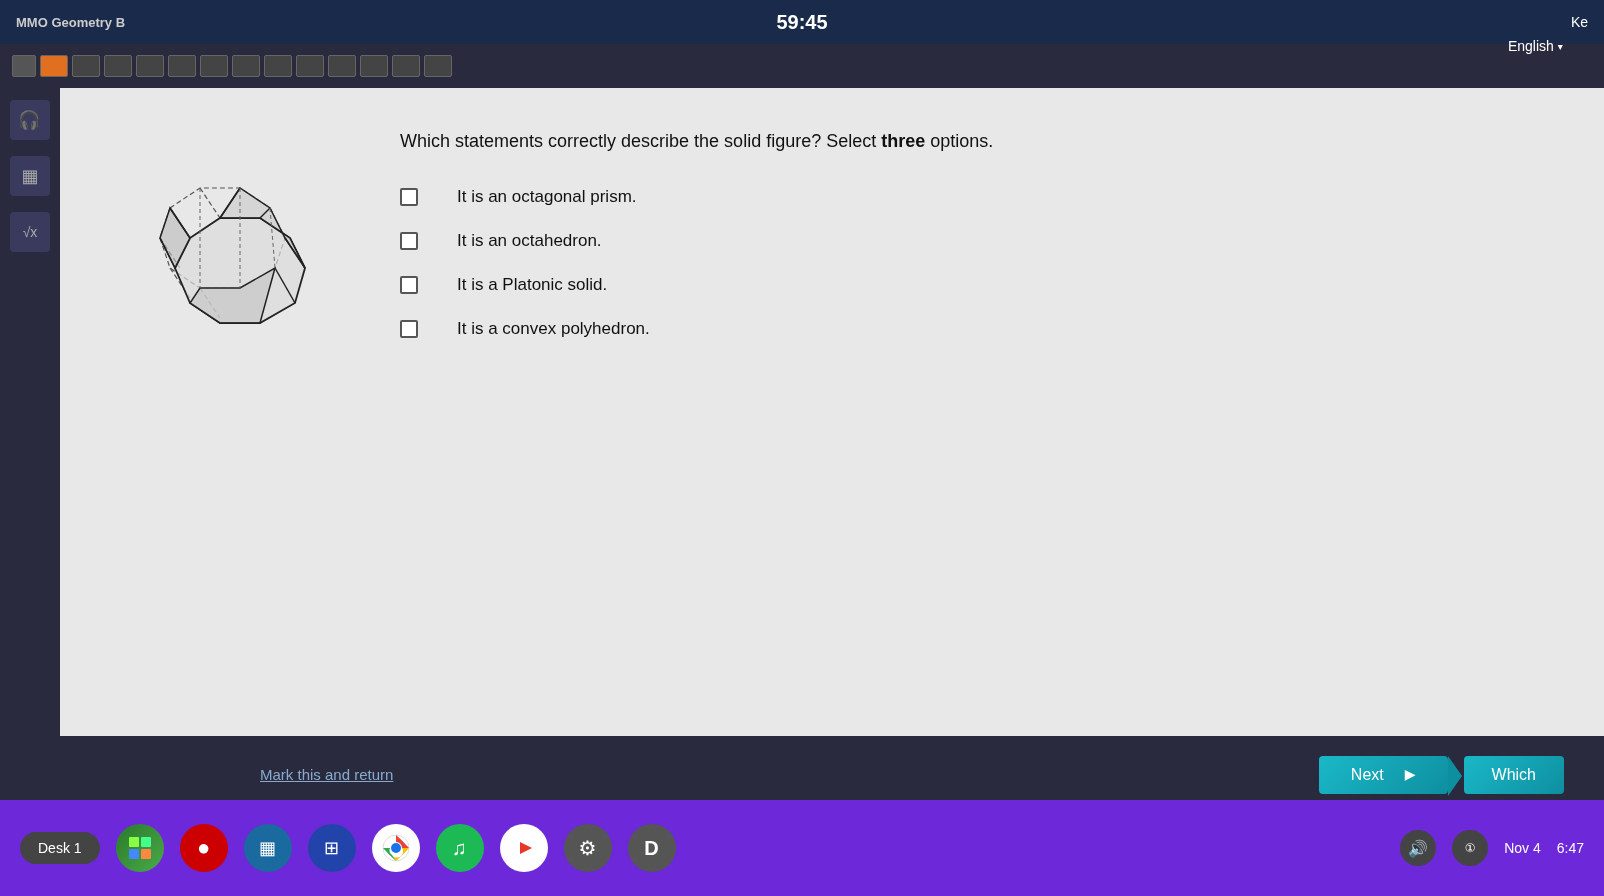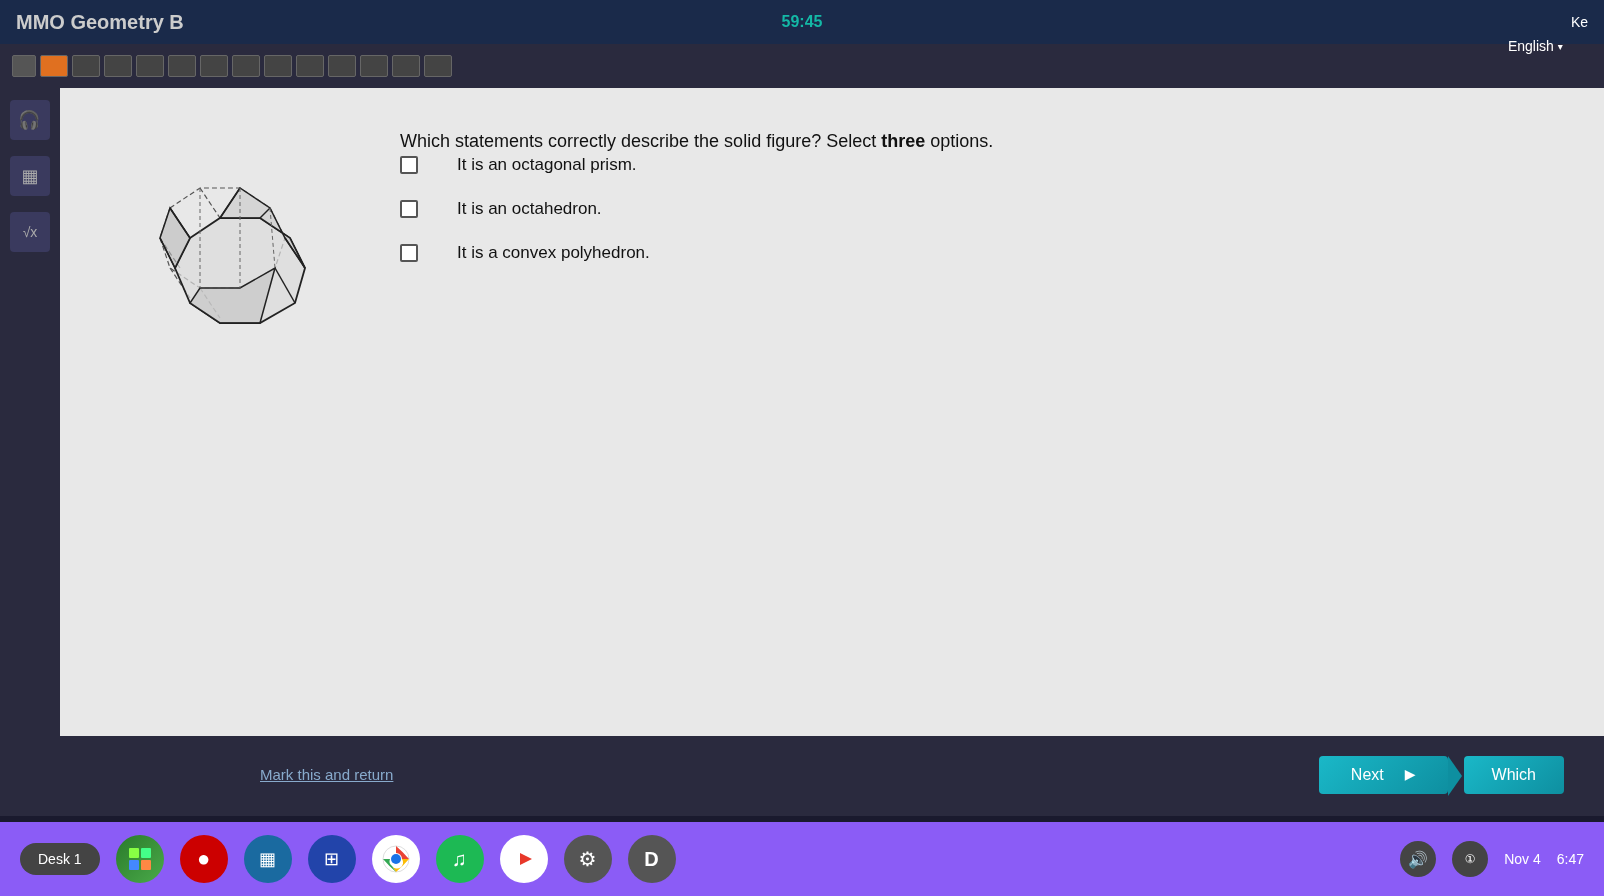--- a/index.html
+++ b/index.html
@@ -19,26 +19,26 @@
       background: #1a2a4a;
       display: flex;
       align-items: center;
       justify-content: space-between;
       padding: 0 16px;
       position: relative;
       z-index: 10;
     }
     .top-bar-left {
       color: #ccc;
+      font-size: 13px;
+      font-weight: bold;
+    }
+    .top-bar-center {
+      color: #ffffff;
       font-size: 20px;
-      font-weight: bold;
-    }
-    .top-bar-center {
-      color: #14b8a6;
-      font-size: 16px;
       font-weight: bold;
       position: absolute;
       left: 50%;
       transform: translateX(-50%);
     }
     .top-bar-right {
       display: flex;
       align-items: center;
       gap: 8px;
       color: #fff;
@@ -133,20 +133,21 @@
       height: 280px;
     }
 
     
     .question-content {
       flex: 1;
     }
     .question-text {
       font-size: 18px;
       color: #111;
+      margin-bottom: 32px;
       line-height: 1.5;
     }
     .question-text strong {
       font-weight: bold;
     }
 
     .options-list {
       list-style: none;
       display: flex;
       flex-direction: column;
@@ -235,22 +236,22 @@
       border: none;
       border-radius: 4px;
       font-size: 16px;
       color: #fff;
       cursor: pointer;
     }
 
     
     .taskbar {
       width: 100%;
-      height: 74px;
-      background: #8b5cf6;
+      height: 96px;
+      background: #6d28d9;
       position: absolute;
       bottom: 0;
       left: 0;
       display: flex;
       align-items: center;
       justify-content: space-between;
       padding: 0 20px;
     }
     .taskbar-left {
       display: flex;
@@ -411,20 +412,24 @@
         <li class="option-item">
           <div class="option-checkbox"></div>
           <span class="option-label">It is an octagonal prism.</span>
         </li>
         <li class="option-item">
           <div class="option-checkbox"></div>
           <span class="option-label">It is an octahedron.</span>
         </li>
         <li class="option-item">
           <div class="option-checkbox"></div>
+          <span class="option-label">It is a Platonic solid.</span>
+        </li>
+        <li class="option-item">
+          <div class="option-checkbox"></div>
           <span class="option-label">It is a convex polyhedron.</span>
         </li>
       </ul>
     </div>
 
   </div>
 </div>
 
 <div class="bottom-bar">
   <a class="mark-return">Mark this and return</a>

